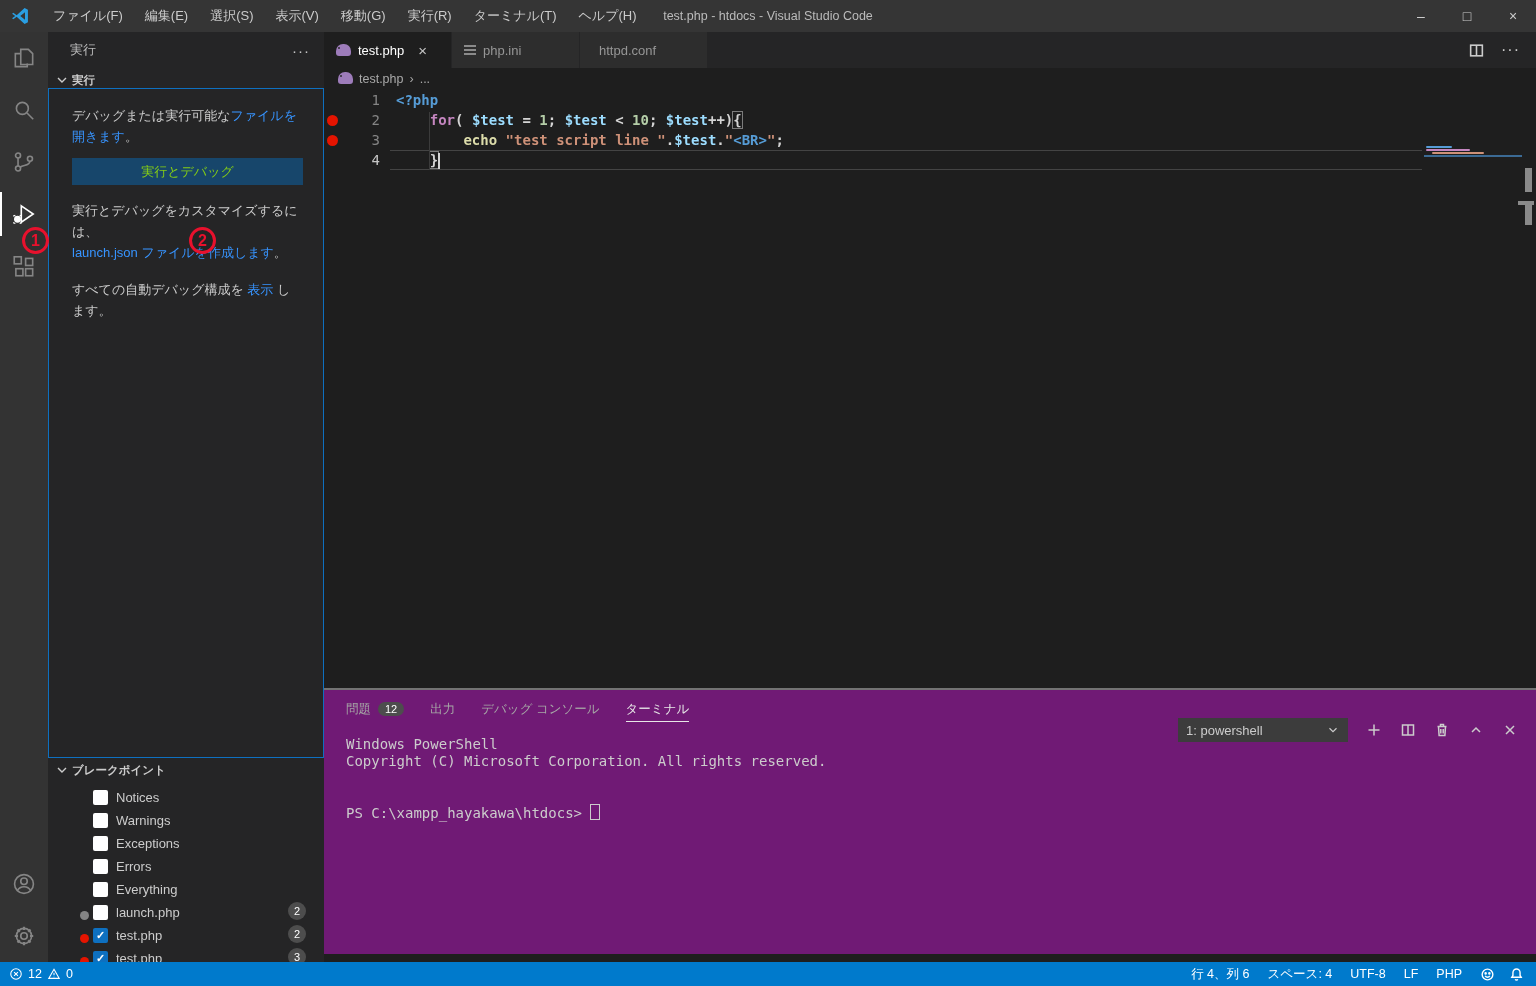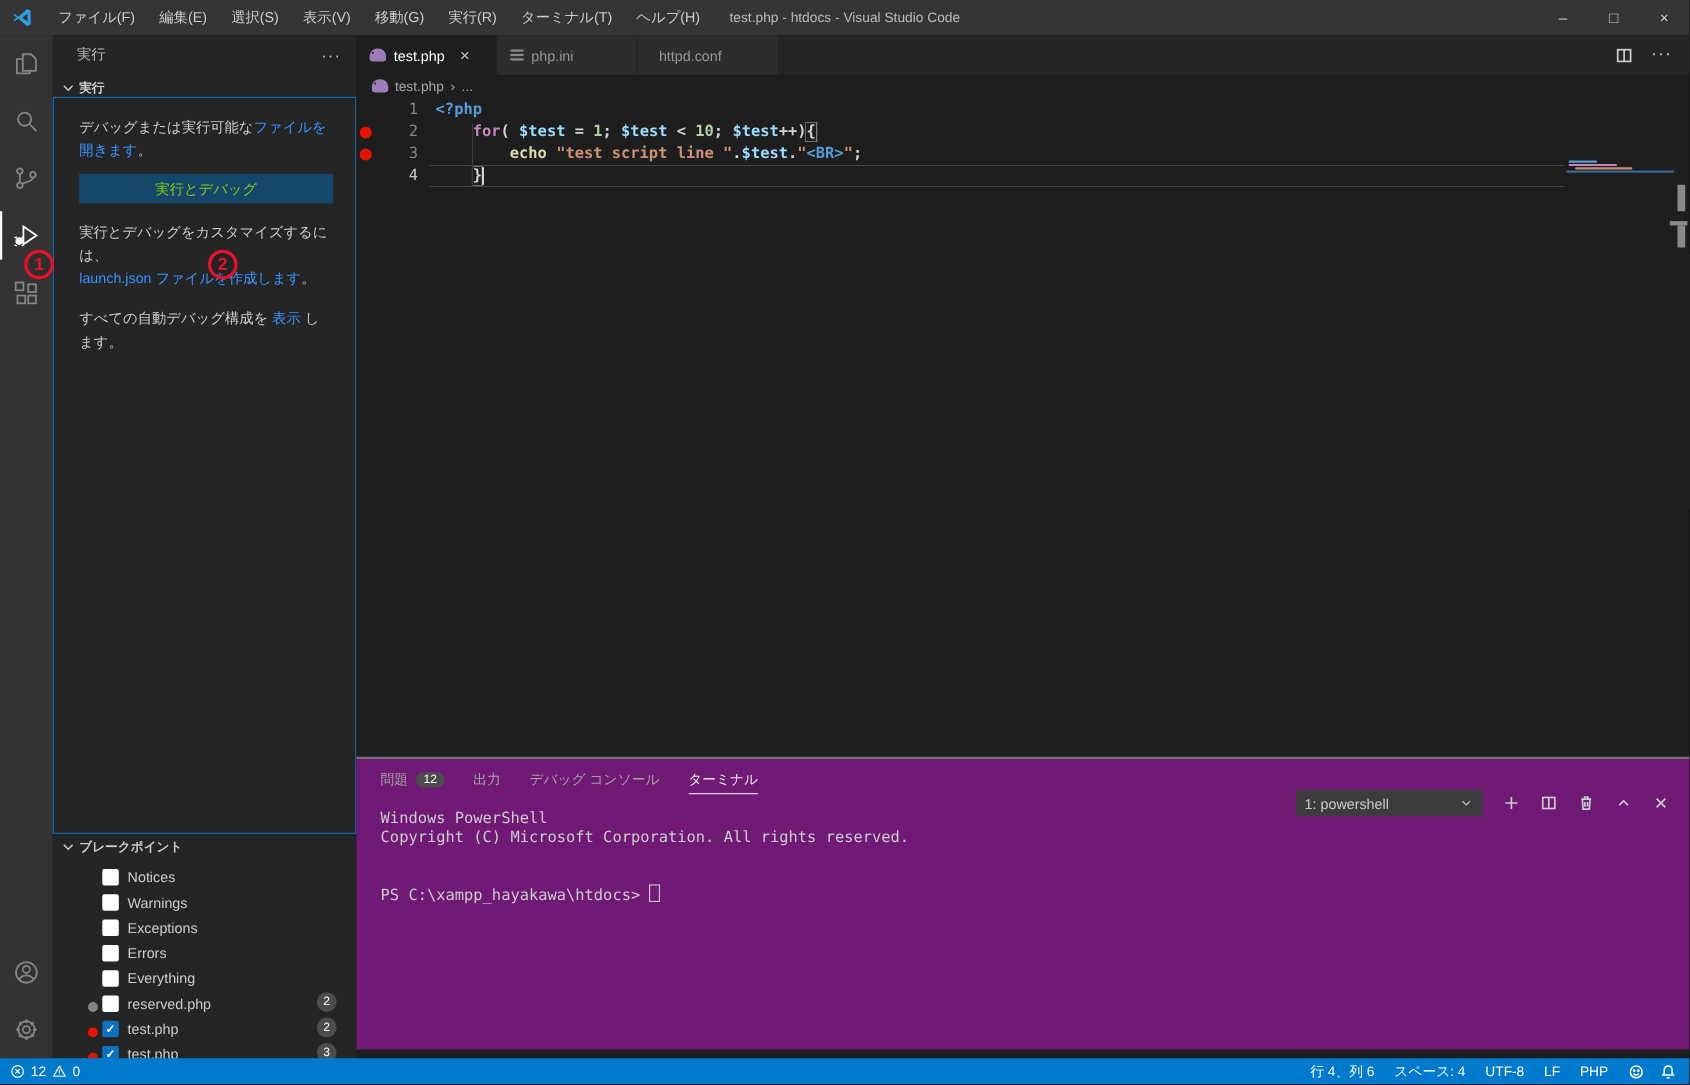--- a/index.html
+++ b/index.html
@@ -231,21 +231,21 @@
           <div class="bp-row">
             <span class="dot-slot"></span>
     <span class="cb "></span>
     <span>Everything</span>
           </div>
           <div class="bp-row">
             <span class="dot-slot">
               <span class="dot gray"></span>
             </span>
     <span class="cb "></span>
-    <span>reserved.php</span>
+    <span>launch.php</span>
             <span class="badge">2</span>
           </div>
           <div class="bp-row">
             <span class="dot-slot">
               <span class="dot red"></span>
             </span>
     <span class="cb checked">✓</span>
     <span>test.php</span>
             <span class="badge">2</span>
           </div>

